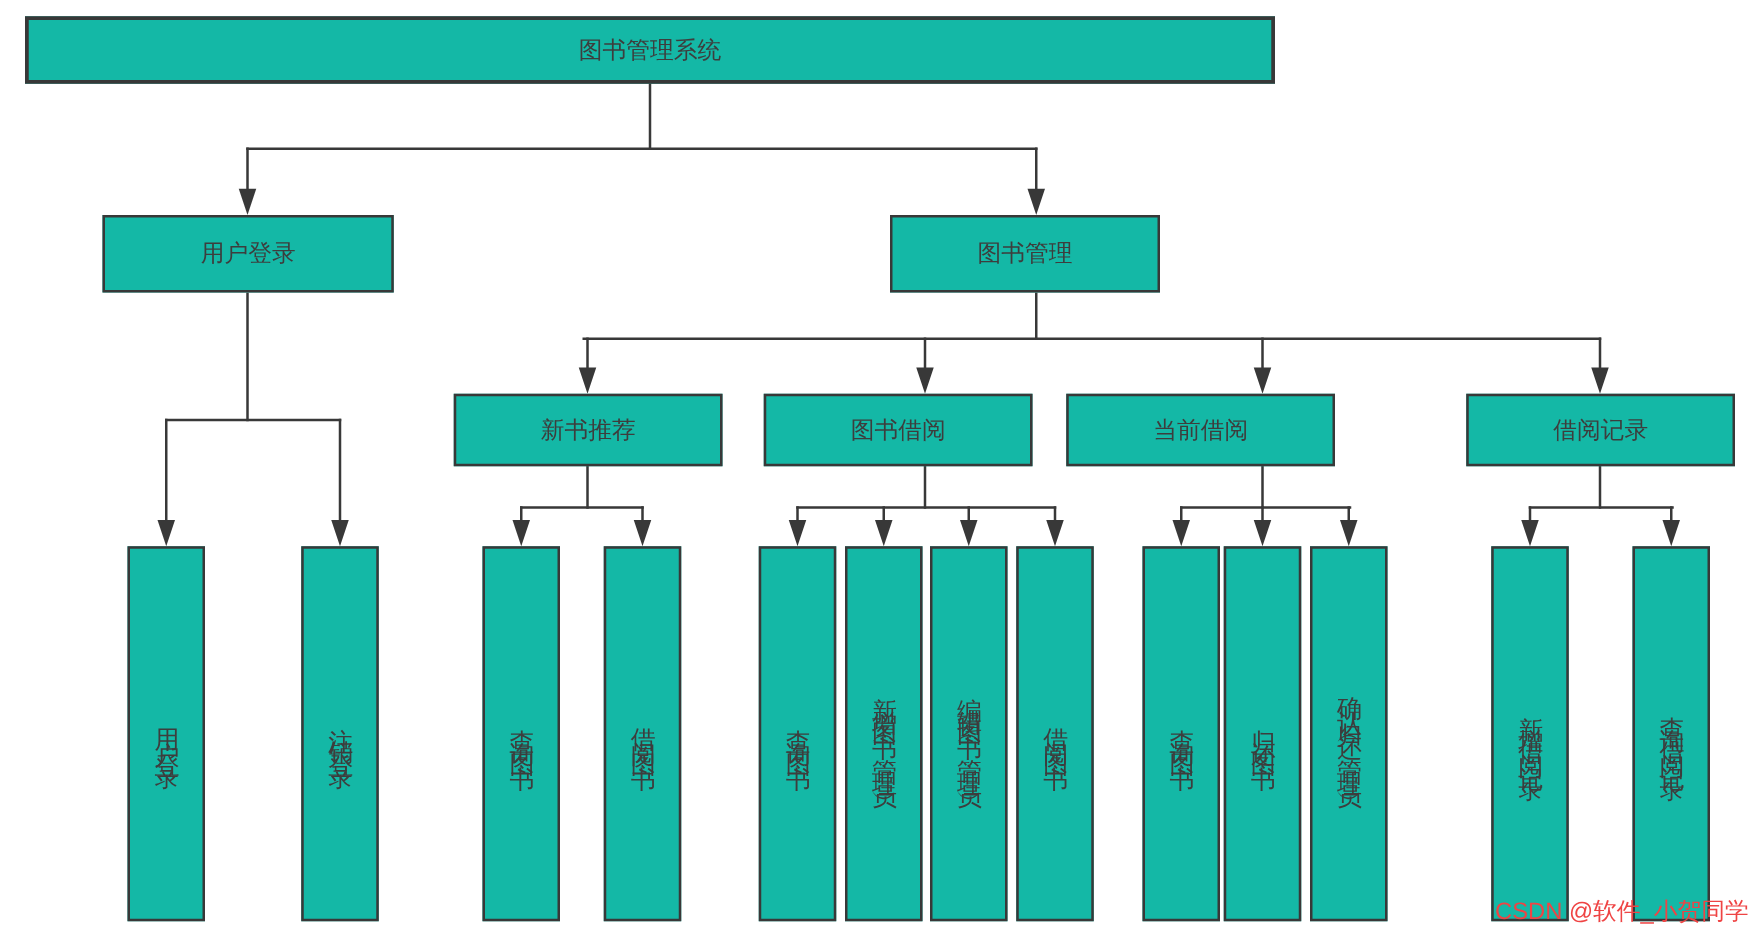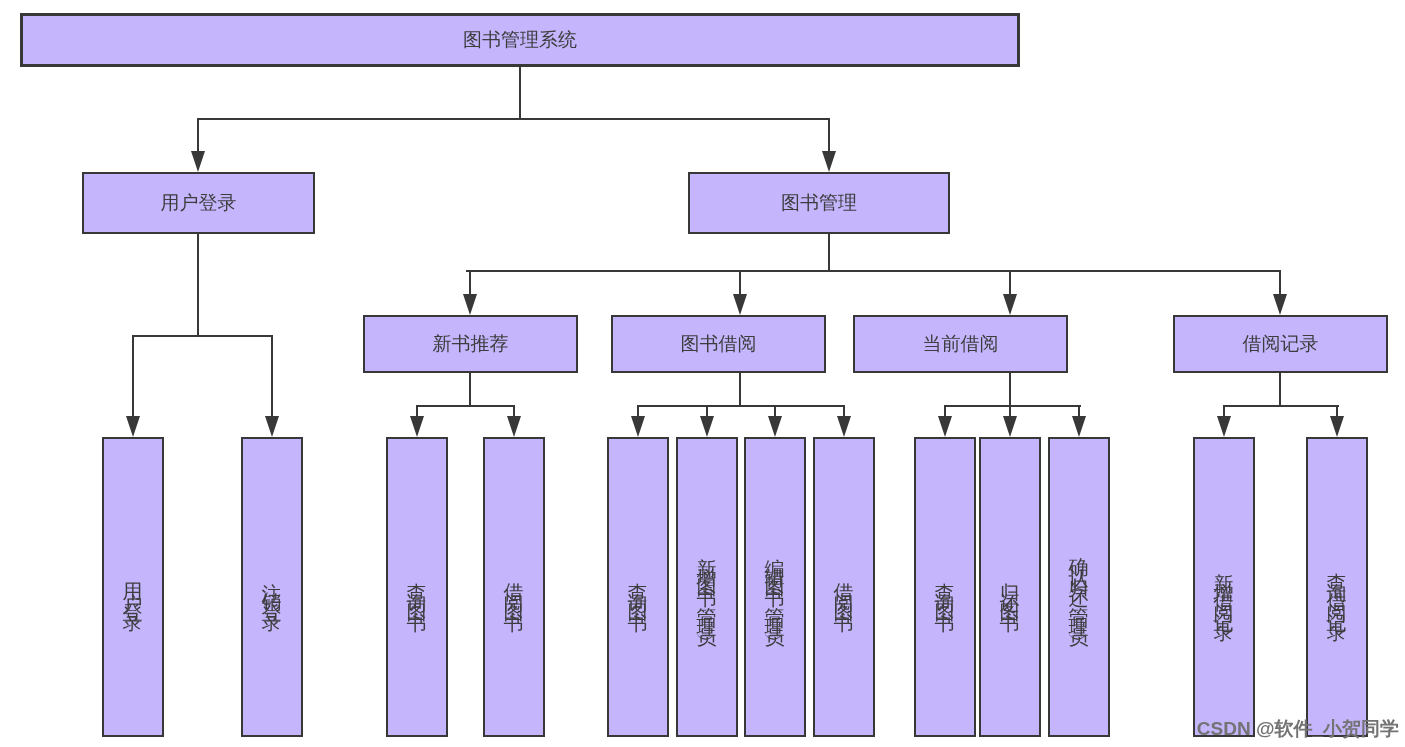--- a/index.html
+++ b/index.html
@@ -1,39 +1,39 @@
 <!DOCTYPE html>
 <html><head>
 <meta charset="utf-8">
 <style>
   html,body { margin:0; padding:0; background:#ffffff; }
   .stage {
     position:relative; width:1405px; height:747px; background:#ffffff;
     font-family:"Liberation Sans","DejaVu Sans",sans-serif; overflow:hidden;
   }
   .box {
-    position:absolute; background:#c4b5fd; border:2px solid #383838;
+    position:absolute; background:#14b8a6; border:2px solid #383838;
     box-sizing:border-box; display:flex; align-items:center; justify-content:center;
     color:#3d3d3d;
   }
   .box.root-box { border-width:3px; }
   .hdr { font-size:19px; white-space:nowrap; }
   .leaf .vtext {
     writing-mode:vertical-rl; text-orientation:mixed;
     font-size:20px; letter-spacing:10px; line-height:1; color:#3d3d3d;
   }
   .line { position:absolute; background:#383838; }
   .arrow {
     position:absolute; width:0; height:0;
     border-left:7px solid transparent; border-right:7px solid transparent;
     border-top:21px solid #383838;
   }
   .watermark {
     position:absolute; right:6px; bottom:5px; font-size:19px;
-    color:#737373; white-space:nowrap;font-weight:bold;
+    color:#ef4444; white-space:nowrap;
   }
 </style>
 </head>
 <body>
 
 <div class="stage">
 
   <div>
 
     <div class="line" style="left:519px;top:66px;width:2px;height:53px"></div>
@@ -96,21 +96,21 @@
     <div class="arrow" style="left:1330px;top:416px"></div>
   </div>
 
   <div class="box root-box" style="left:20px;top:13px;width:1000px;height:54px">
     <span class="hdr">图书管理系统</span>
   </div>
 
   <div class="box" style="left:82px;top:172px;width:233px;height:62px">
     <span class="hdr">用户登录</span>
   </div>
-  <div class="box" style="left:688px;top:172px;width:262px;height:62px">
+  <div class="box" style="left:712px;top:172px;width:216px;height:62px">
     <span class="hdr">图书管理</span>
   </div>
 
   <div class="box" style="left:363px;top:315px;width:215px;height:58px">
     <span class="hdr">新书推荐</span>
   </div>
   <div class="box" style="left:611px;top:315px;width:215px;height:58px">
     <span class="hdr">图书借阅</span>
   </div>
   <div class="box" style="left:853px;top:315px;width:215px;height:58px">

